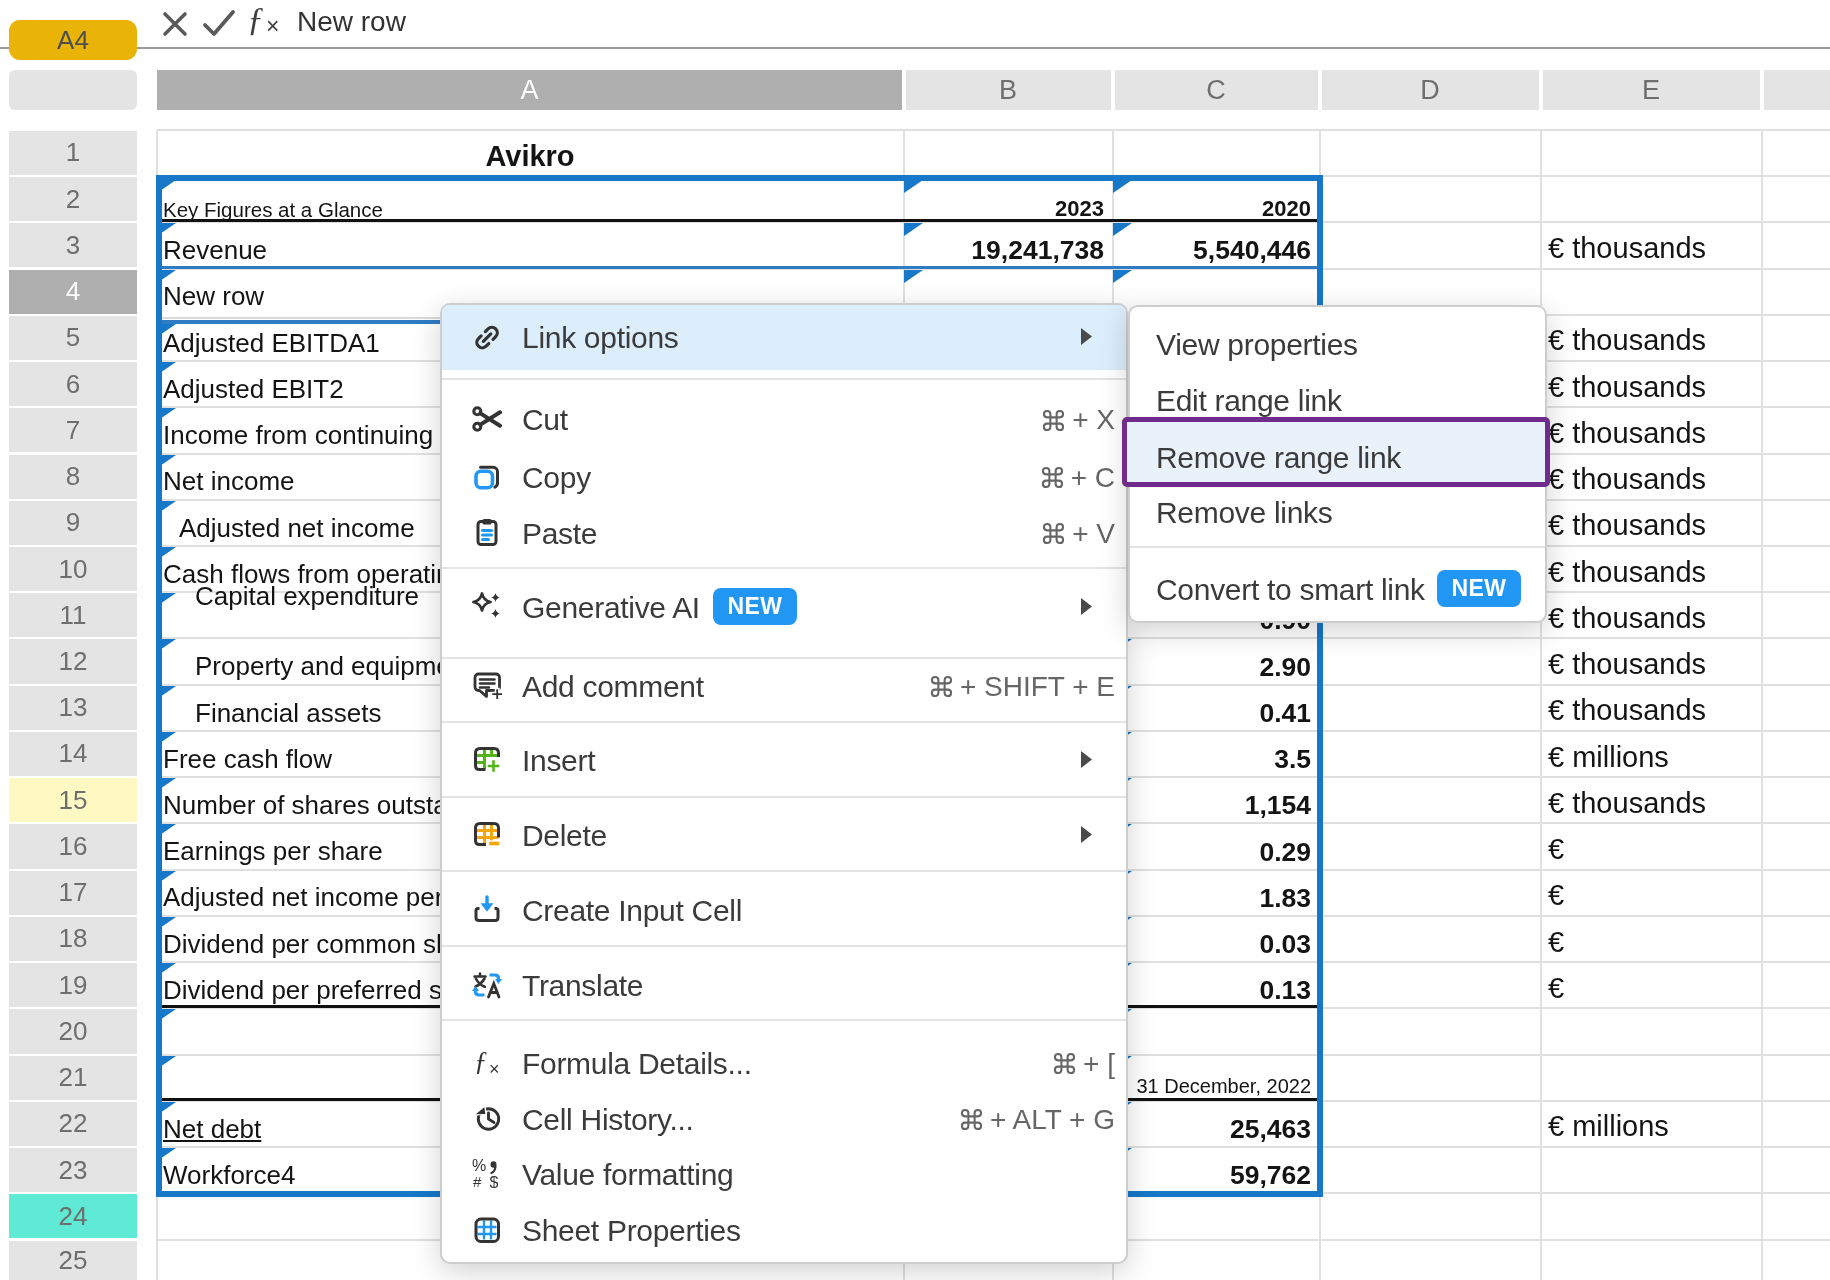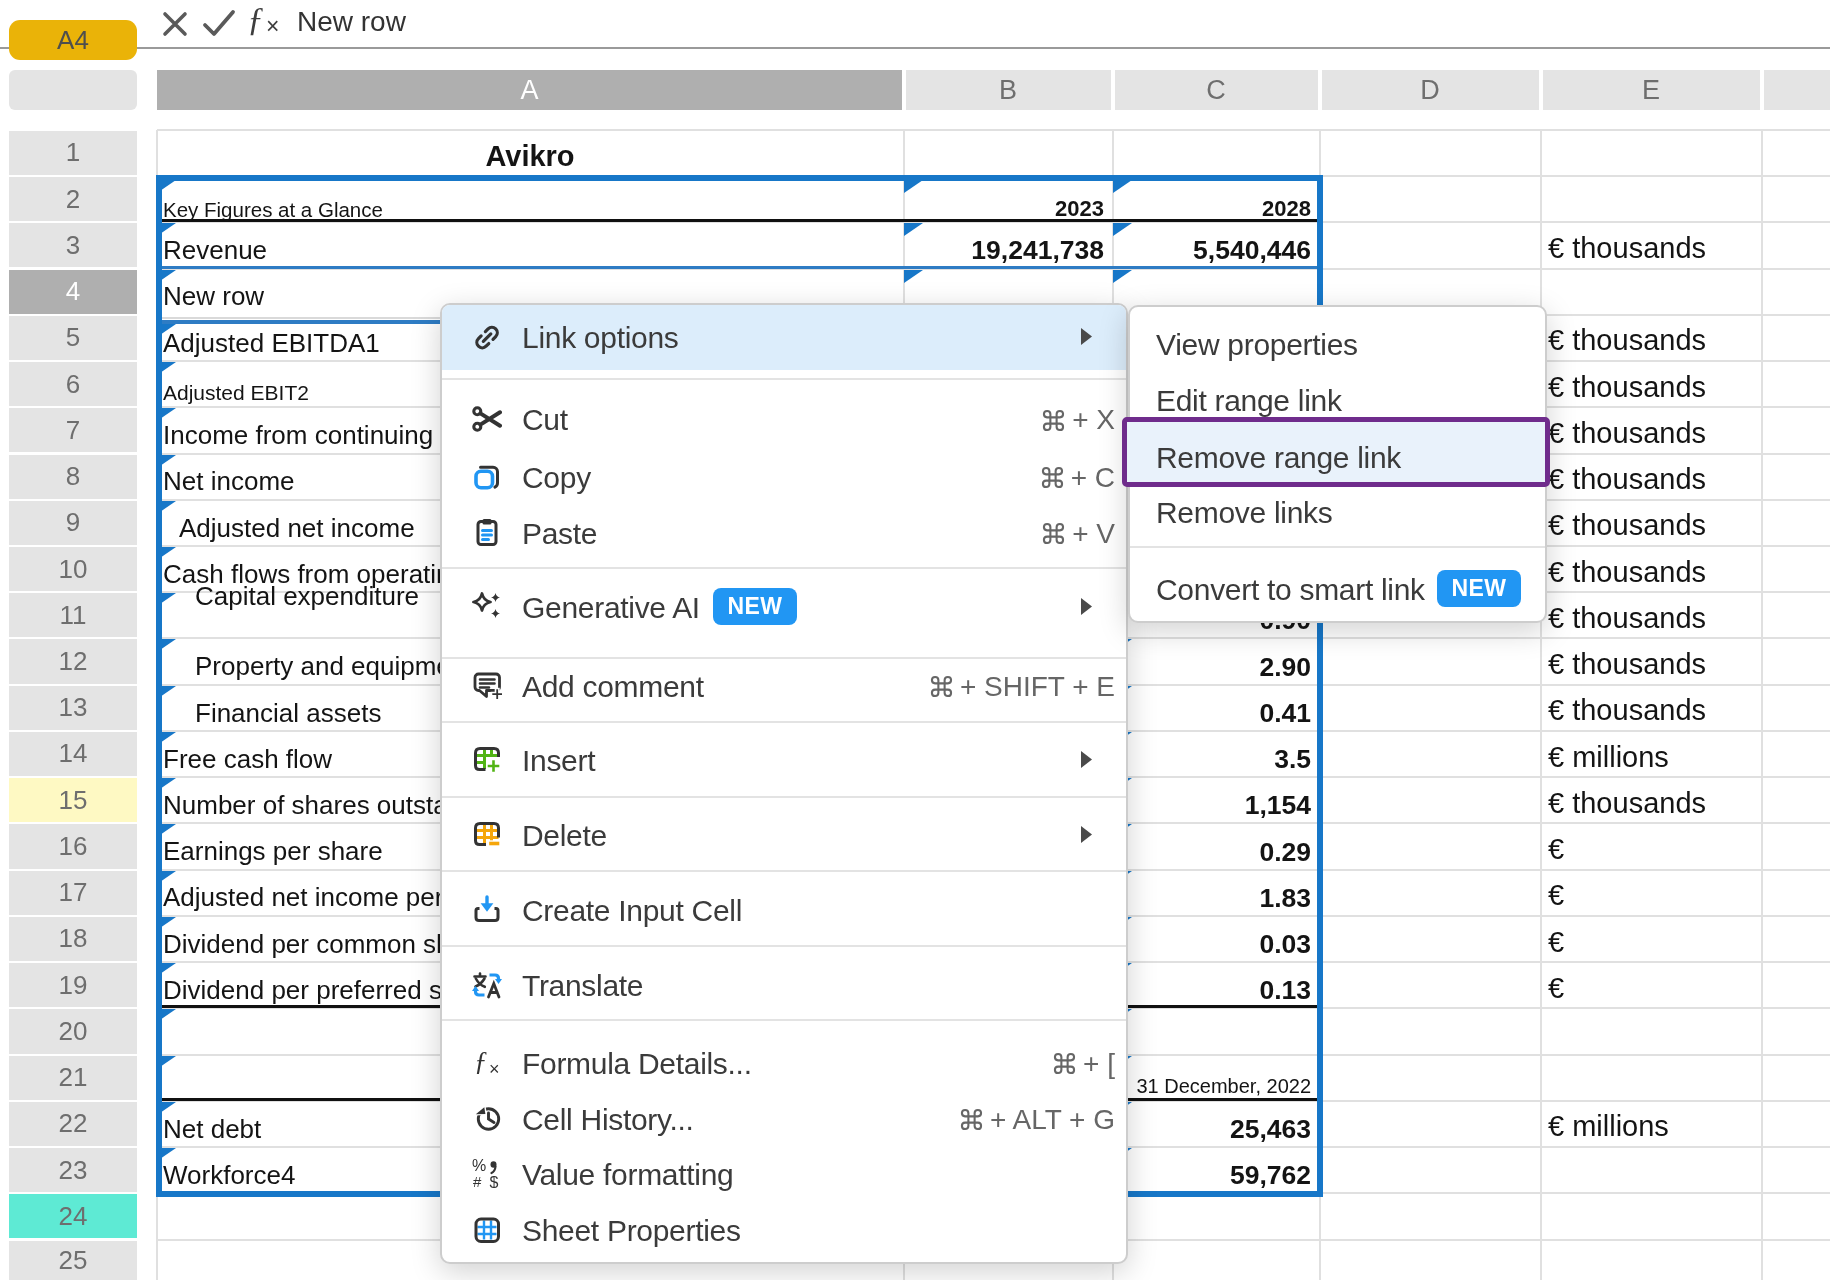--- a/index.html
+++ b/index.html
@@ -78,39 +78,39 @@
 <div class="ab" style="left:9px;top:1055.6px;width:128px;height:44.2px;background:#E4E4E4;color:#6E6E6E;font-size:26px;display:flex;align-items:center;justify-content:center">21</div>
 <div class="ab" style="left:9px;top:1101.8px;width:128px;height:44.2px;background:#E4E4E4;color:#6E6E6E;font-size:26px;display:flex;align-items:center;justify-content:center">22</div>
 <div class="ab" style="left:9px;top:1148.1px;width:128px;height:44.2px;background:#E4E4E4;color:#6E6E6E;font-size:26px;display:flex;align-items:center;justify-content:center">23</div>
 <div class="ab" style="left:9px;top:1194.3px;width:128px;height:44.2px;background:#5eead4;color:#6E6E6E;font-size:26px;display:flex;align-items:center;justify-content:center">24</div>
 <div class="ab" style="left:9px;top:1240.6px;width:128px;height:39.4px;background:#E4E4E4;color:#6E6E6E;font-size:26px;display:flex;align-items:center;justify-content:center">25</div>
 <div class="cell" style="top:129.8px;height:46.2px;font-size:29px;padding-bottom:2.5px;font-weight:bold;left:180px;width:700px;justify-content:center;">Avikro</div>
 <div class="cell" style="top:176.0px;height:46.2px;font-size:20.5px;padding-bottom:0px;left:163px;">Key Figures at a Glance</div>
 <div class="cell" style="top:222.3px;height:46.2px;font-size:26px;padding-bottom:2.3px;left:163px;">Revenue</div>
 <div class="cell" style="top:268.5px;height:46.2px;font-size:26px;padding-bottom:2.3px;left:163px;">New row</div>
 <div class="cell" style="top:314.8px;height:46.2px;font-size:26px;padding-bottom:2.3px;left:163px;">Adjusted EBITDA1</div>
-<div class="cell" style="top:361.0px;height:46.2px;font-size:21px;padding-bottom:2.3px;left:163px;">Adjusted EBIT2</div>
+<div class="cell" style="top:361.0px;height:46.2px;font-size:26px;padding-bottom:2.3px;left:163px;">Adjusted EBIT2</div>
 <div class="cell" style="top:407.2px;height:46.2px;font-size:26px;padding-bottom:2.3px;left:163px;">Income from continuing operations</div>
 <div class="cell" style="top:453.5px;height:46.2px;font-size:26px;padding-bottom:2.3px;left:163px;">Net income</div>
 <div class="cell" style="top:499.7px;height:46.2px;font-size:26px;padding-bottom:2.3px;left:163px;margin-left:16px;">Adjusted net income</div>
 <div class="cell" style="top:546.0px;height:46.2px;font-size:26px;padding-bottom:2.3px;left:163px;">Cash flows from operating activities</div>
 <div class="cell" style="top:568px;height:46.2px;font-size:26px;padding-bottom:2.3px;left:163px;padding-left:32px;">Capital expenditure</div>
 <div class="cell" style="top:730.9px;height:46.2px;font-size:26px;padding-bottom:2.3px;left:163px;">Free cash flow</div>
 <div class="cell" style="top:777.2px;height:46.2px;font-size:26px;padding-bottom:2.3px;left:163px;">Number of shares outstanding</div>
 <div class="cell" style="top:823.4px;height:46.2px;font-size:26px;padding-bottom:2.3px;left:163px;">Earnings per share</div>
 <div class="cell" style="top:869.6px;height:46.2px;font-size:26px;padding-bottom:2.3px;left:163px;">Adjusted net income per share</div>
 <div class="cell" style="top:915.9px;height:46.2px;font-size:26px;padding-bottom:2.3px;left:163px;">Dividend per common share</div>
 <div class="cell" style="top:962.1px;height:46.2px;font-size:26px;padding-bottom:2.3px;left:163px;">Dividend per preferred share</div>
-<div class="cell" style="top:1100.8px;height:46.2px;font-size:26px;padding-bottom:2.3px;left:163px;">Net debt</div>
+<div class="cell" style="top:1100.8px;height:46.2px;font-size:26px;padding-bottom:2.3px;left:163px;text-decoration:underline;">Net debt</div>
 <div class="cell" style="top:1147.1px;height:46.2px;font-size:26px;padding-bottom:2.3px;left:163px;">Workforce4</div>
 <div class="cell" style="top:638.4px;height:46.2px;font-size:26px;padding-bottom:2.3px;left:195px;">Property and equipment</div>
 <div class="cell" style="top:684.7px;height:46.2px;font-size:26px;padding-bottom:2.3px;left:195px;">Financial assets</div>
 <div class="cell" style="top:176.0px;height:46.2px;font-size:22px;padding-bottom:0.5px;font-weight:bold;left:544px;width:560px;justify-content:flex-end;">2023</div>
 <div class="cell" style="top:222.3px;height:46.2px;font-size:26.5px;padding-bottom:2px;font-weight:bold;left:544px;width:560px;justify-content:flex-end;">19,241,738</div>
-<div class="cell" style="top:176.0px;height:46.2px;font-size:22px;padding-bottom:0.5px;font-weight:bold;left:751px;width:560px;justify-content:flex-end;">2028</div>
+<div class="cell" style="top:176.0px;height:46.2px;font-size:22px;padding-bottom:0.5px;font-weight:bold;left:751px;width:560px;justify-content:flex-end;">2020</div>
 <div class="cell" style="top:222.3px;height:46.2px;font-size:26.5px;padding-bottom:2px;font-weight:bold;left:751px;width:560px;justify-content:flex-end;">5,540,446</div>
 <div class="cell" style="top:592.2px;height:46.2px;font-size:26.5px;padding-bottom:2px;font-weight:bold;left:751px;width:560px;justify-content:flex-end;">0.90</div>
 <div class="cell" style="top:638.4px;height:46.2px;font-size:26.5px;padding-bottom:2px;font-weight:bold;left:751px;width:560px;justify-content:flex-end;">2.90</div>
 <div class="cell" style="top:684.7px;height:46.2px;font-size:26.5px;padding-bottom:2px;font-weight:bold;left:751px;width:560px;justify-content:flex-end;">0.41</div>
 <div class="cell" style="top:730.9px;height:46.2px;font-size:26.5px;padding-bottom:2px;font-weight:bold;left:751px;width:560px;justify-content:flex-end;">3.5</div>
 <div class="cell" style="top:777.2px;height:46.2px;font-size:26.5px;padding-bottom:2px;font-weight:bold;left:751px;width:560px;justify-content:flex-end;">1,154</div>
 <div class="cell" style="top:823.4px;height:46.2px;font-size:26.5px;padding-bottom:2px;font-weight:bold;left:751px;width:560px;justify-content:flex-end;">0.29</div>
 <div class="cell" style="top:869.6px;height:46.2px;font-size:26.5px;padding-bottom:2px;font-weight:bold;left:751px;width:560px;justify-content:flex-end;">1.83</div>
 <div class="cell" style="top:915.9px;height:46.2px;font-size:26.5px;padding-bottom:2px;font-weight:bold;left:751px;width:560px;justify-content:flex-end;">0.03</div>
 <div class="cell" style="top:962.1px;height:46.2px;font-size:26.5px;padding-bottom:2px;font-weight:bold;left:751px;width:560px;justify-content:flex-end;">0.13</div>

